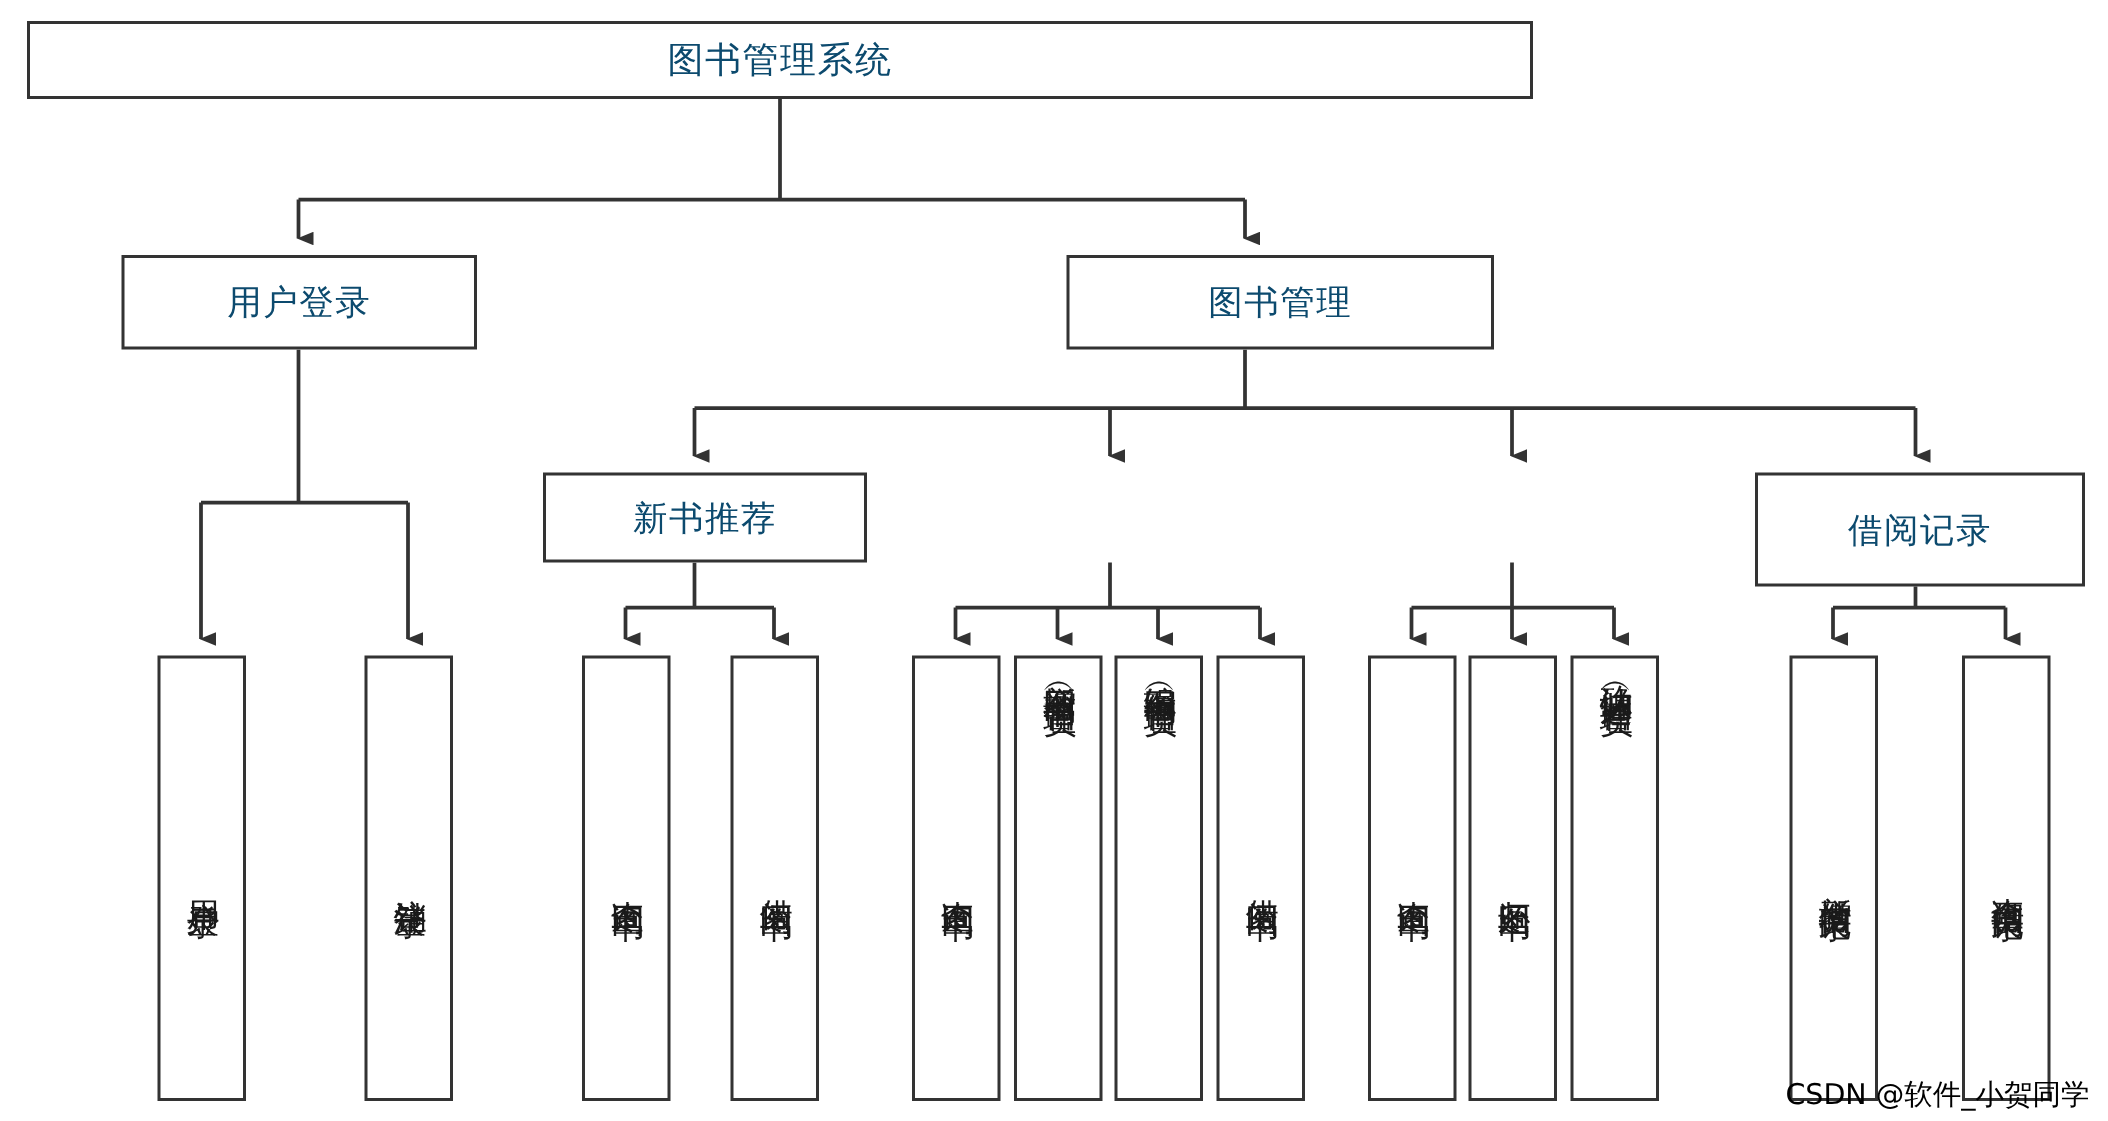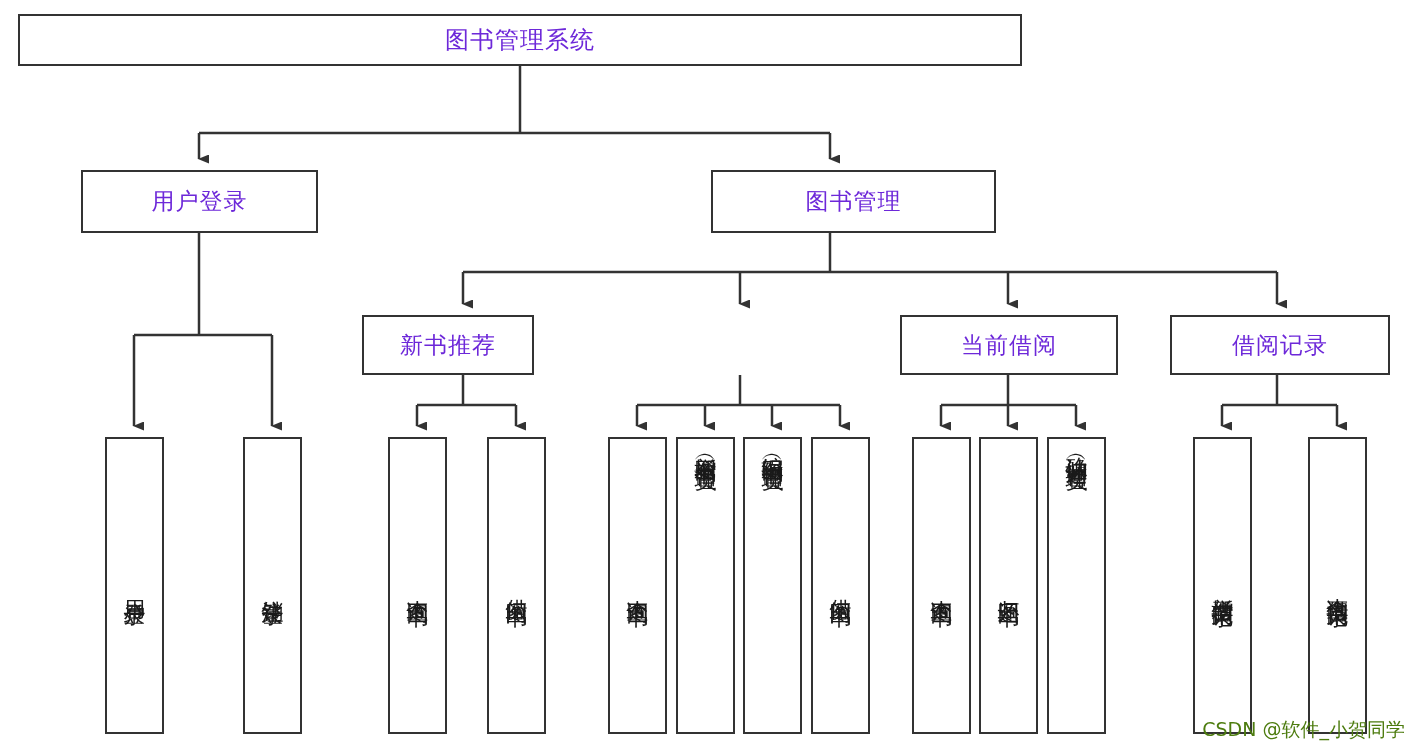--- a/index.html
+++ b/index.html
@@ -14,21 +14,21 @@
   svg#connectors{position:absolute;left:0;top:0;width:1405px;height:747px;}
 
   .node{
     position:absolute;
     box-sizing:border-box;
     background:#ffffff;
     border:2.5px solid #333333;
     display:flex;
     align-items:center;
     justify-content:center;
-    color:#6d28d9;
+    color:#0c4a6e;
   }
   .node.h-node{
     font-size:23px;
     letter-spacing:1px;
   }
   .node.root-node{font-size:24px;}
 
   .leaf{
     position:absolute;
     box-sizing:border-box;
@@ -45,24 +45,24 @@
     line-height:1.28;
     color:#1a1a1a;
     letter-spacing:2px;
     white-space:nowrap;
     margin-top:0px;
   }
   .leaf.center-text{align-items:center;}
 
   #watermark{
     position:absolute;
-    right:0;
+    right:12px;
     bottom:4px;
     font-size:19px;
-    color:#4d7c0f;
+    color:#000000;
     white-space:nowrap;
     pointer-events:none;
   }
 </style>
 </head>
 <body>
 
 <div id="diagram-root">
 
   <svg id="connectors" viewBox="0 0 1405 747" xmlns="http://www.w3.org/2000/svg">
@@ -114,26 +114,25 @@
     <line x1="1222" y1="405" x2="1222" y2="426" stroke="#333333" stroke-width="2.5" marker-end="url(#arrowhead)"></line>
     <line x1="1337" y1="405" x2="1337" y2="426" stroke="#333333" stroke-width="2.5" marker-end="url(#arrowhead)"></line>
   </svg>
 
   <div class="node h-node root-node" style="left:18px;top:14px;width:1004px;height:52px;">图书管理系统</div>
 
   <div class="node h-node" style="left:81px;top:170px;width:237px;height:63px;">用户登录</div>
 
   <div class="node h-node" style="left:711px;top:170px;width:285px;height:63px;">图书管理</div>
 
-  <div class="node h-node" style="left:362px;top:315px;width:172px;height:60px;">新书推荐</div>
+  <div class="node h-node" style="left:362px;top:315px;width:216px;height:60px;">新书推荐</div>
 
 
-  <div class="node h-node" style="left:900px;top:315px;width:218px;height:60px;">当前借阅</div>
 
-  <div class="node h-node" style="left:1170px;top:315px;width:220px;height:60px;">借阅记录</div>
+  <div class="node h-node" style="left:1170px;top:315px;width:220px;height:76px;">借阅记录</div>
 
   <div class="leaf center-text" style="left:105px;top:437px;width:59px;height:297px;">
     <span class="vtext">用户登录</span>
   </div>
   <div class="leaf center-text" style="left:243px;top:437px;width:59px;height:297px;">
     <span class="vtext">注销登录</span>
   </div>
 
   <div class="leaf center-text" style="left:388px;top:437px;width:59px;height:297px;">
     <span class="vtext">查询图书</span>

